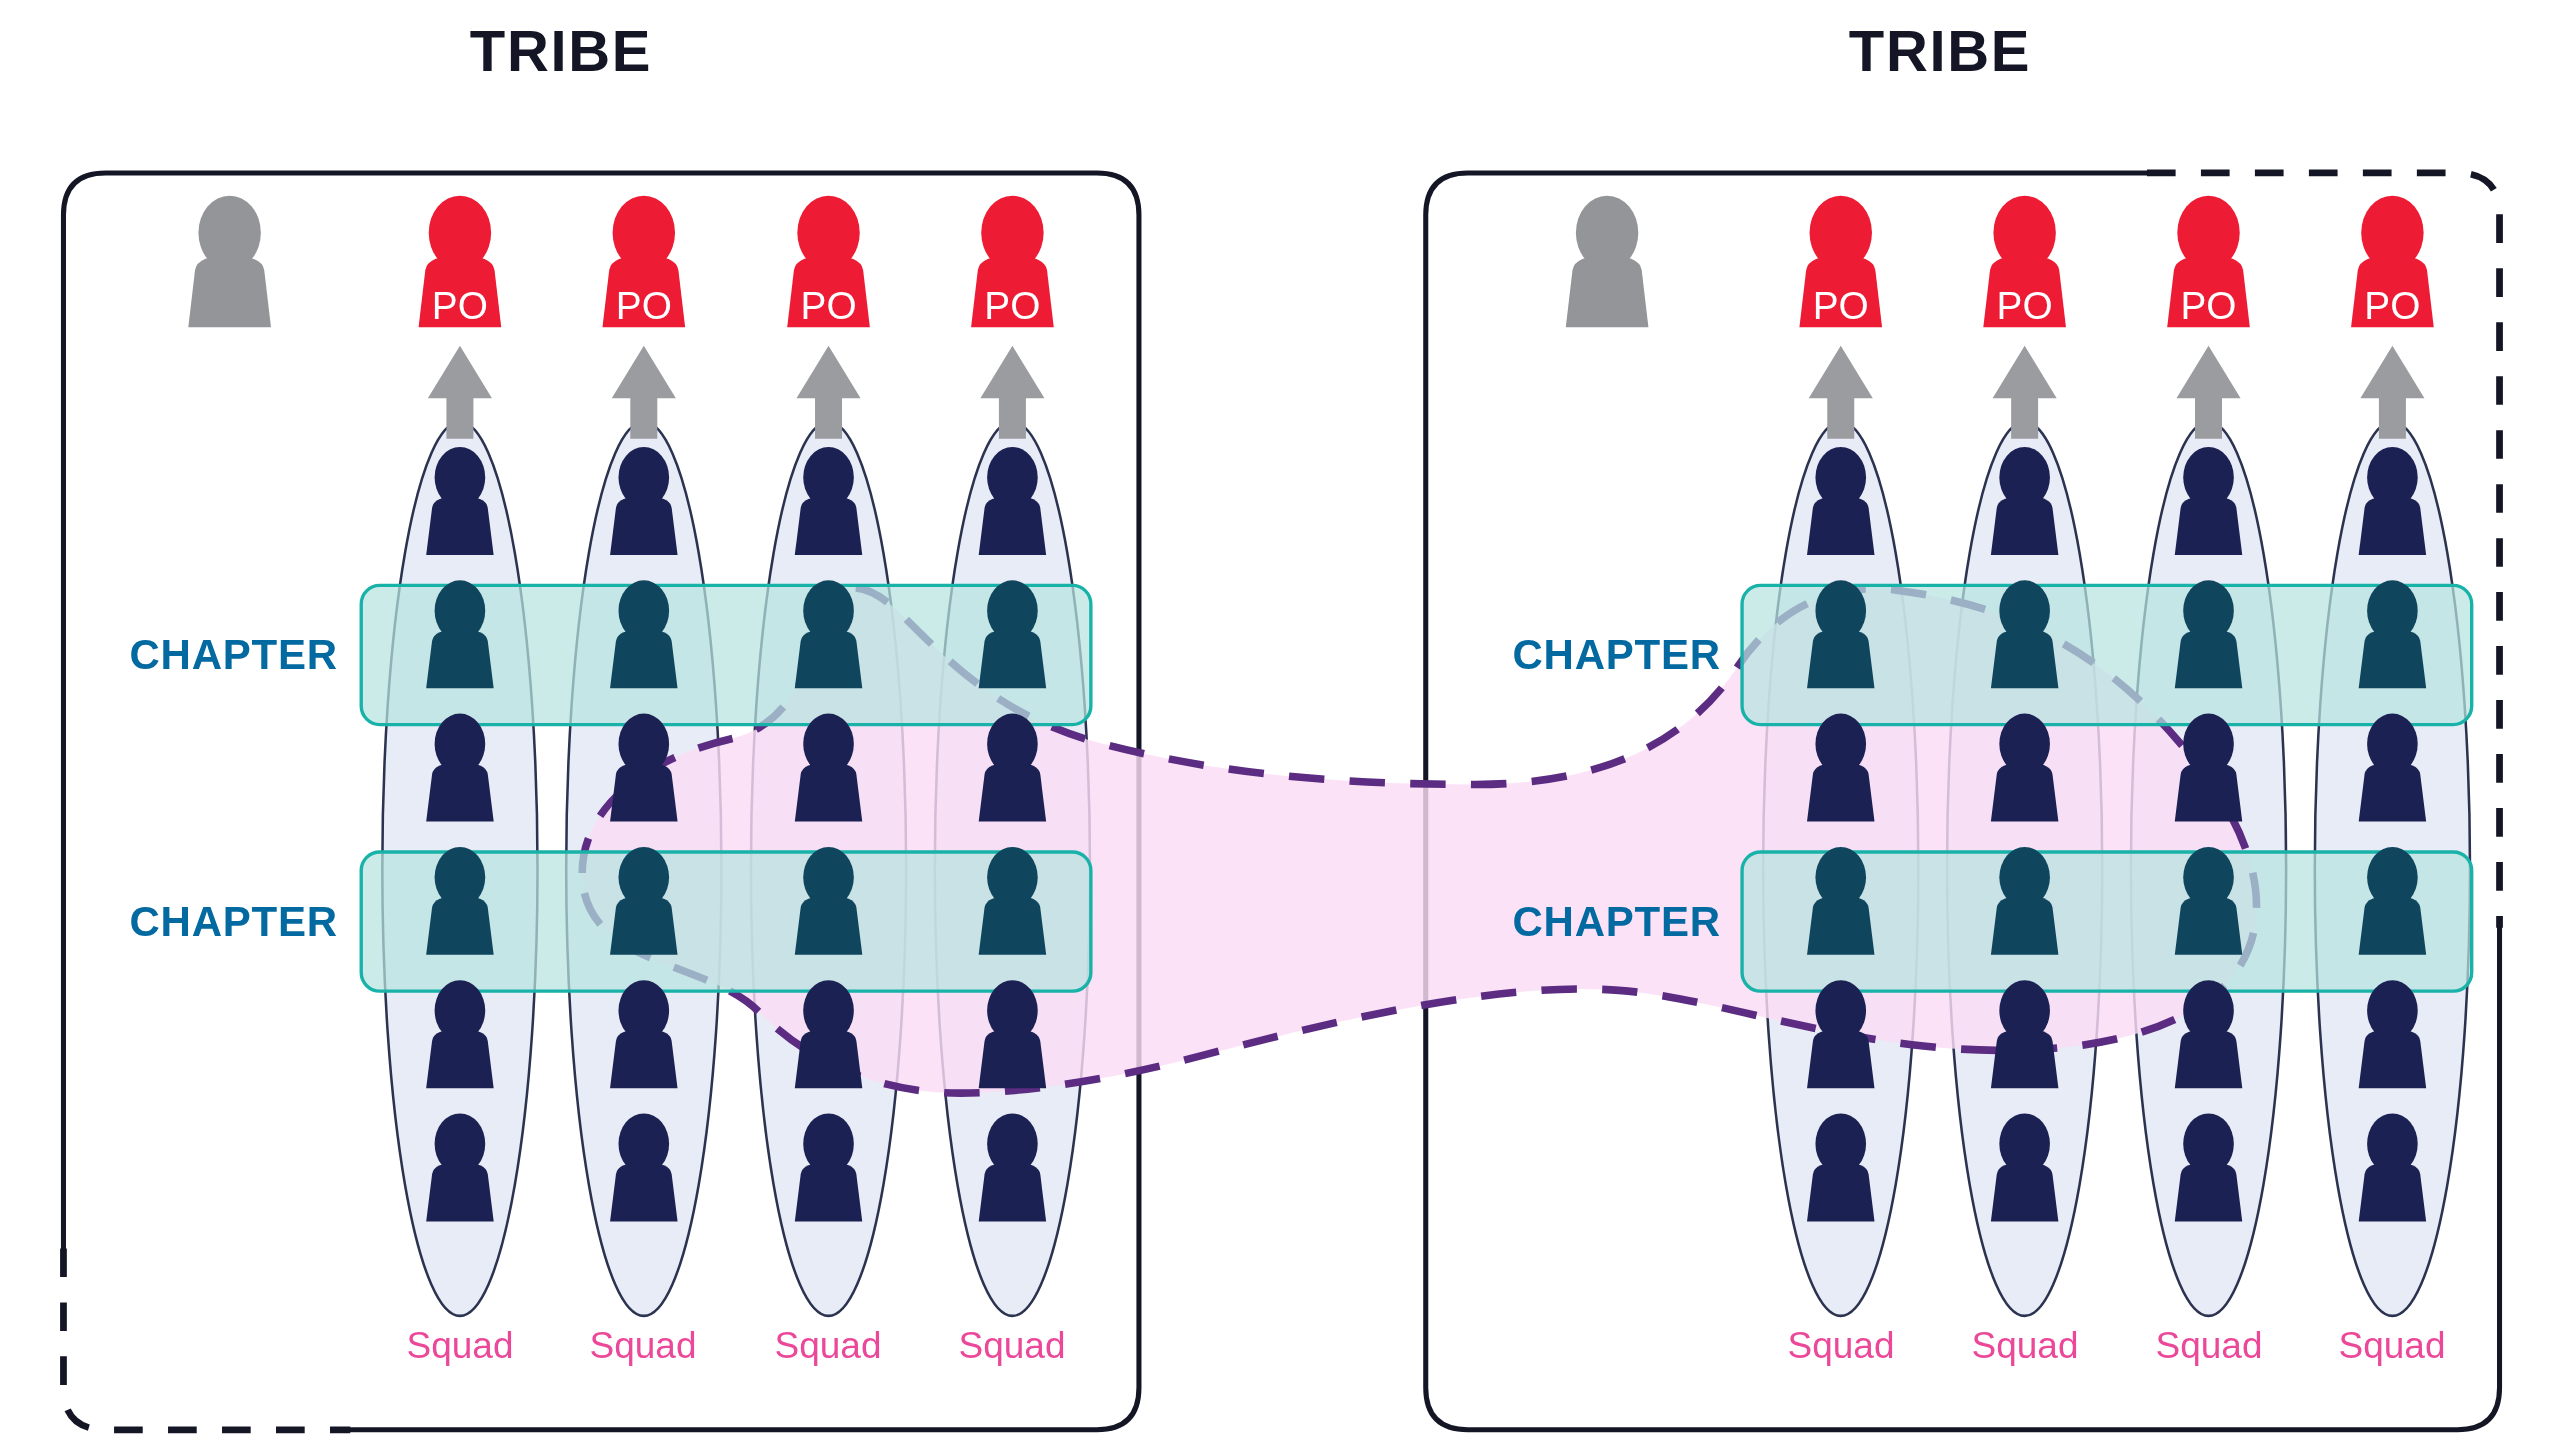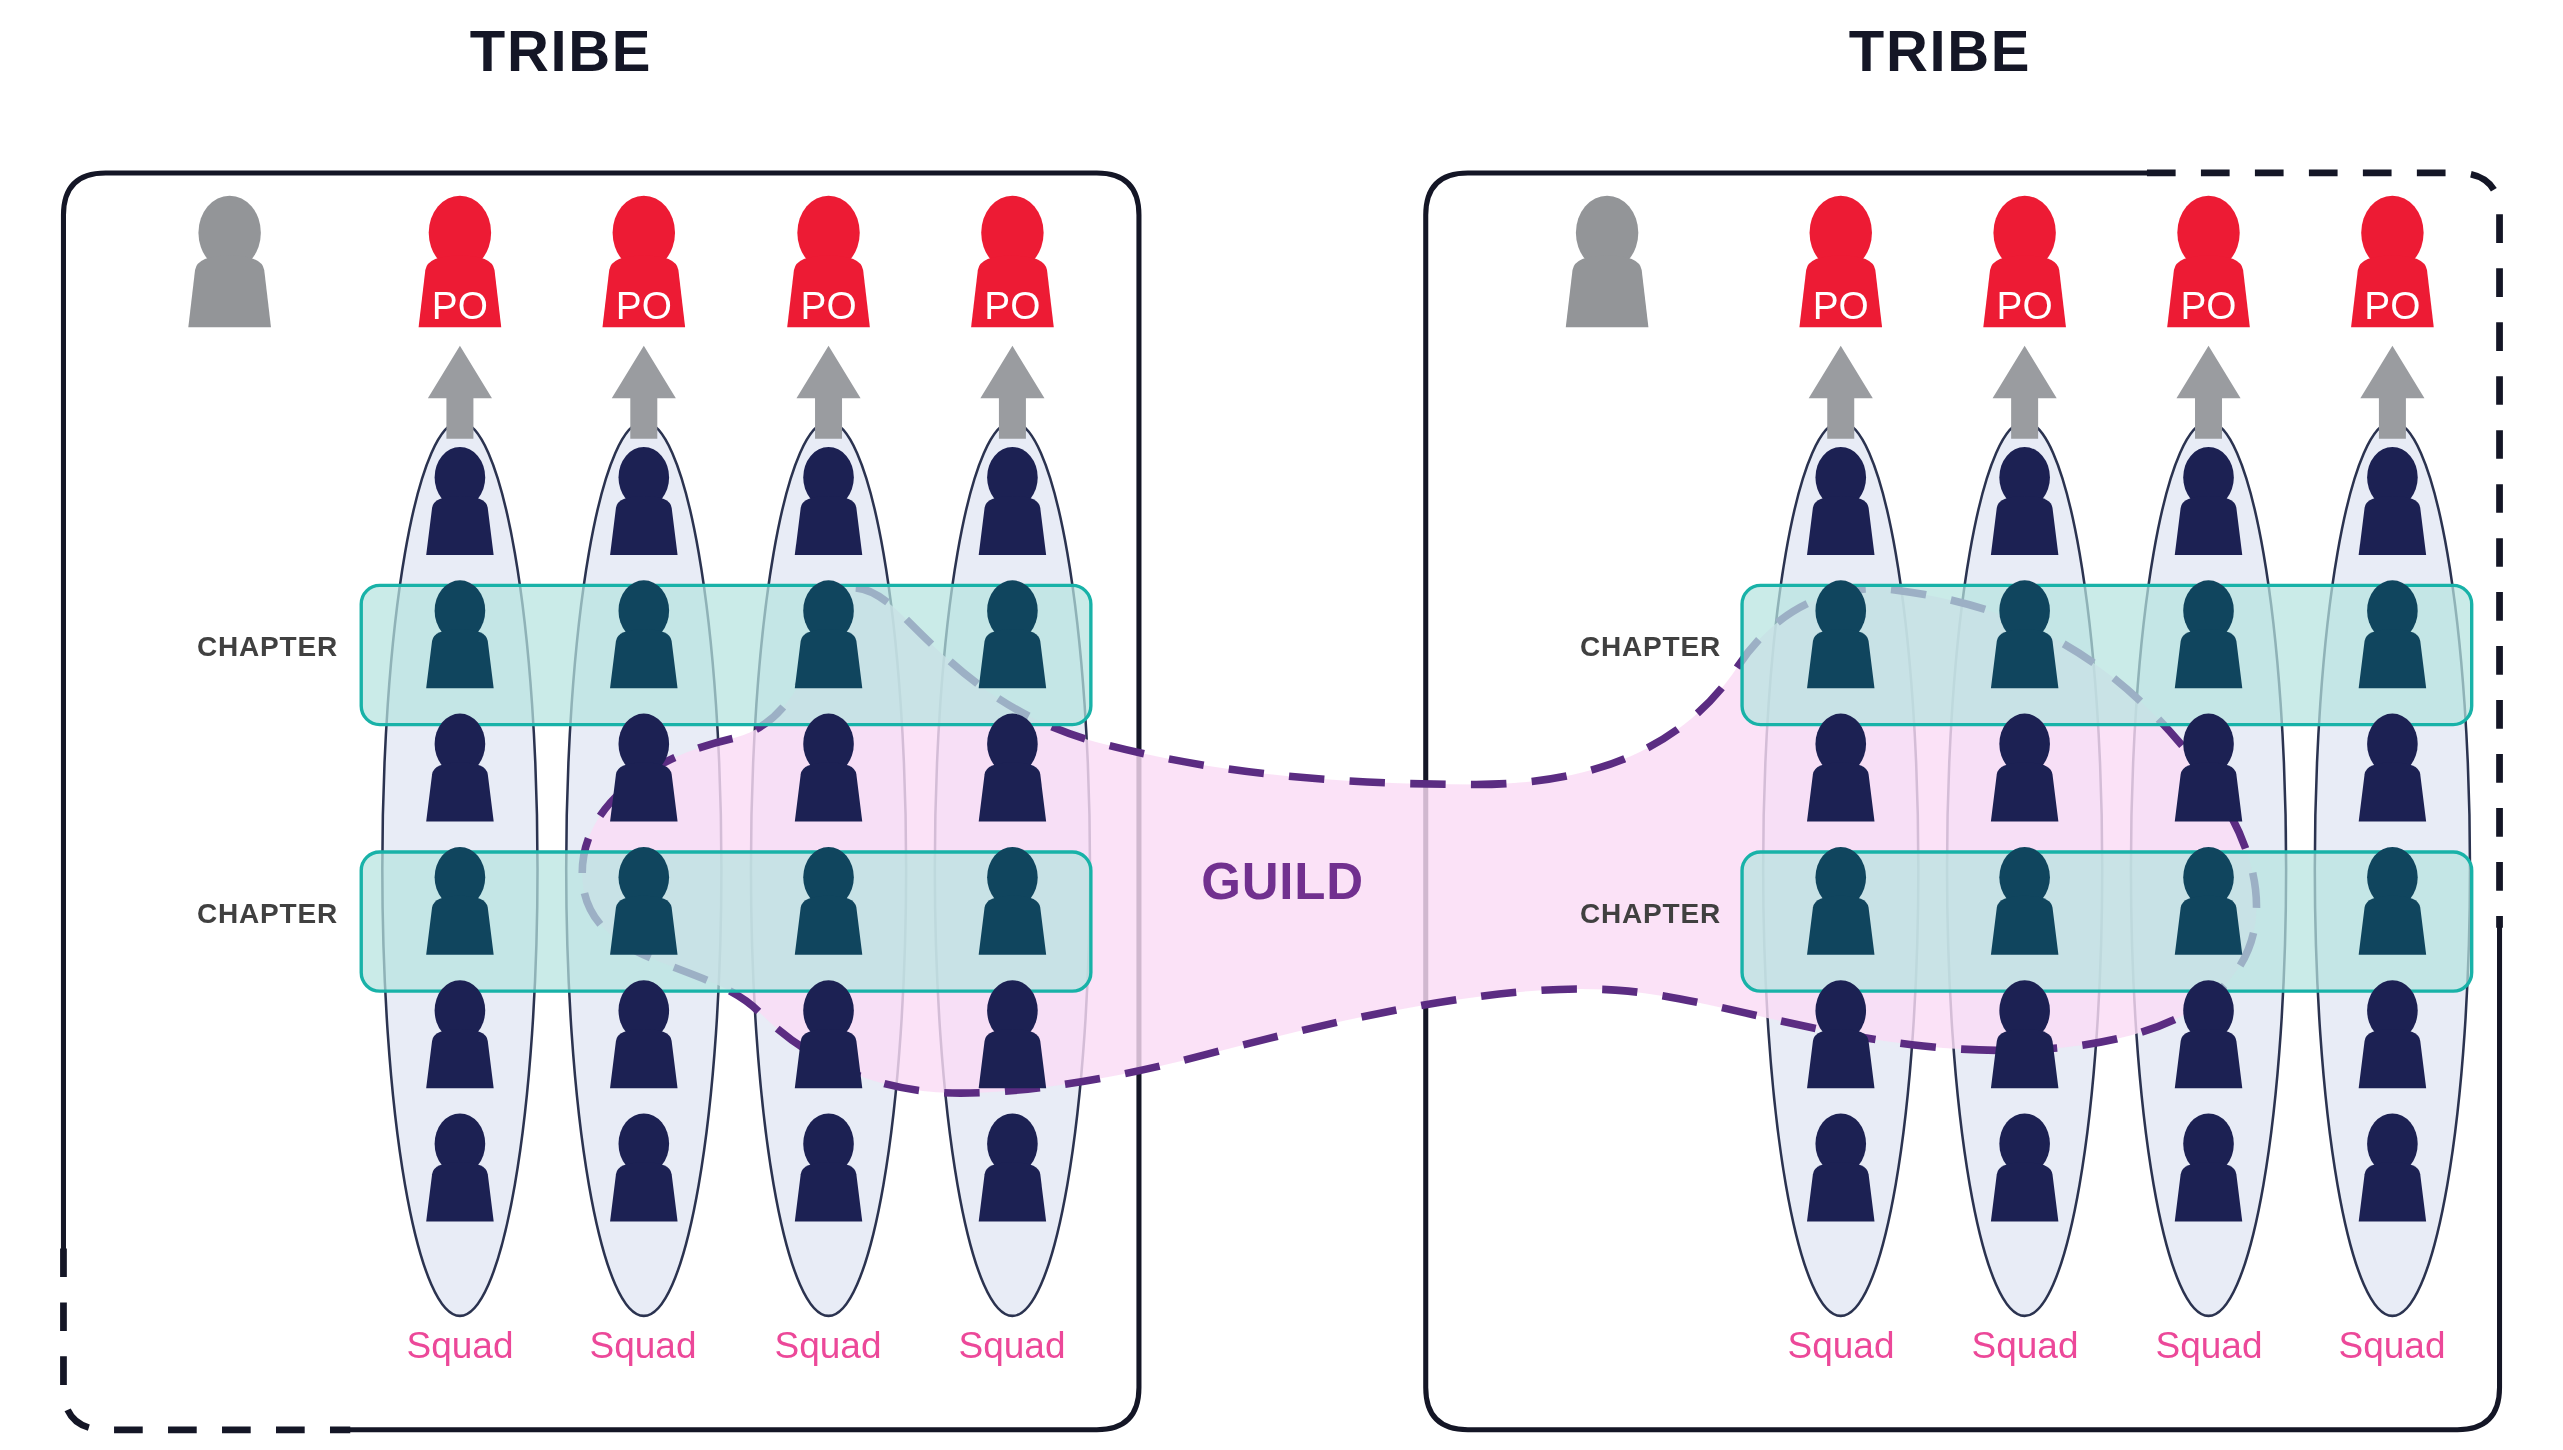--- a/index.html
+++ b/index.html
@@ -14,23 +14,23 @@
     font-size:58px;
     letter-spacing:1.7px;
     color:#141626;
     text-align:center;
     white-space:nowrap;
   }
   .chapter-label{
     position:absolute;
     font-family:"Liberation Sans", sans-serif;
     font-weight:bold;
-    font-size:28px;
+    font-size:42px;
     letter-spacing:0.8px;
-    color:#404040;
+    color:#0369a1;
     white-space:nowrap;
     text-align:right;
   }
   .guild-label{
     position:absolute;
     font-family:"Liberation Sans", sans-serif;
     font-weight:bold;
     font-size:51px;
     letter-spacing:0.8px;
     color:#71308F;
@@ -352,21 +352,20 @@
 
   <div class="tribe-title" style="left:426px;top:17px;width:270px;">TRIBE</div>
   <div class="tribe-title" style="left:1805px;top:17px;width:270px;">TRIBE</div>
 
   <div class="chapter-label" style="left:51px;top:631px;width:287px;">CHAPTER</div>
   <div class="chapter-label" style="left:51px;top:898px;width:287px;">CHAPTER</div>
 
   <div class="chapter-label" style="left:1434px;top:631px;width:287px;">CHAPTER</div>
   <div class="chapter-label" style="left:1434px;top:898px;width:287px;">CHAPTER</div>
 
-  <div class="guild-label" style="left:1156px;top:852px;width:253px;">GUILD</div>
 
   <div class="squad-label" style="left:359px;top:1325px;width:202px;">Squad</div>
   <div class="squad-label" style="left:542px;top:1325px;width:202px;">Squad</div>
   <div class="squad-label" style="left:727px;top:1325px;width:202px;">Squad</div>
   <div class="squad-label" style="left:911px;top:1325px;width:202px;">Squad</div>
 
   <div class="squad-label" style="left:1740px;top:1325px;width:202px;">Squad</div>
   <div class="squad-label" style="left:1924px;top:1325px;width:202px;">Squad</div>
   <div class="squad-label" style="left:2108px;top:1325px;width:202px;">Squad</div>
   <div class="squad-label" style="left:2291px;top:1325px;width:202px;">Squad</div>

